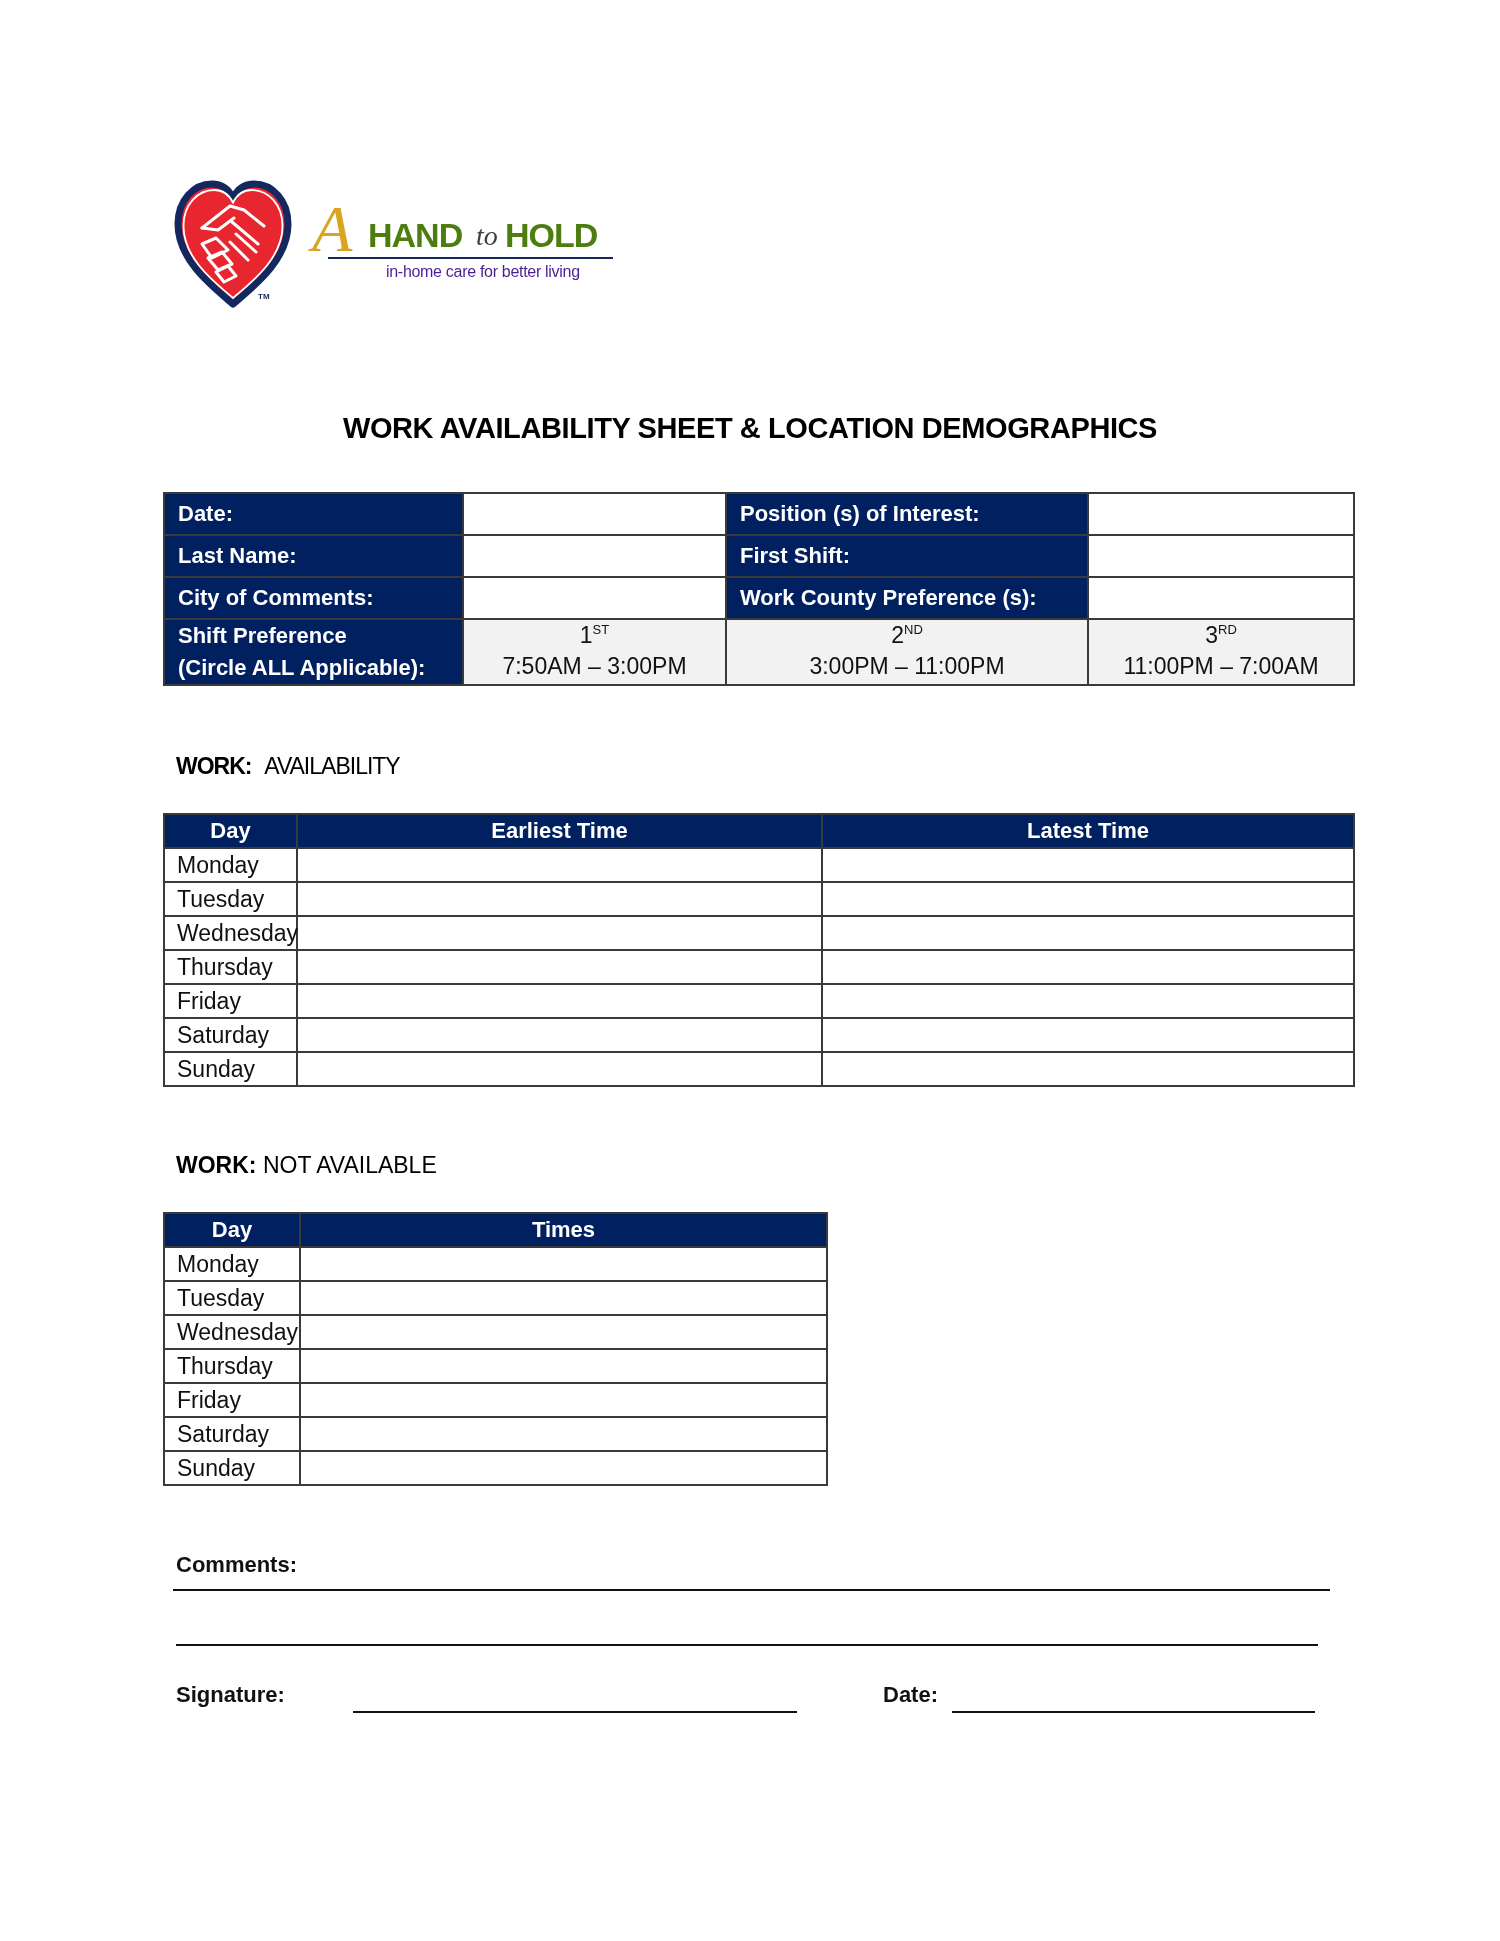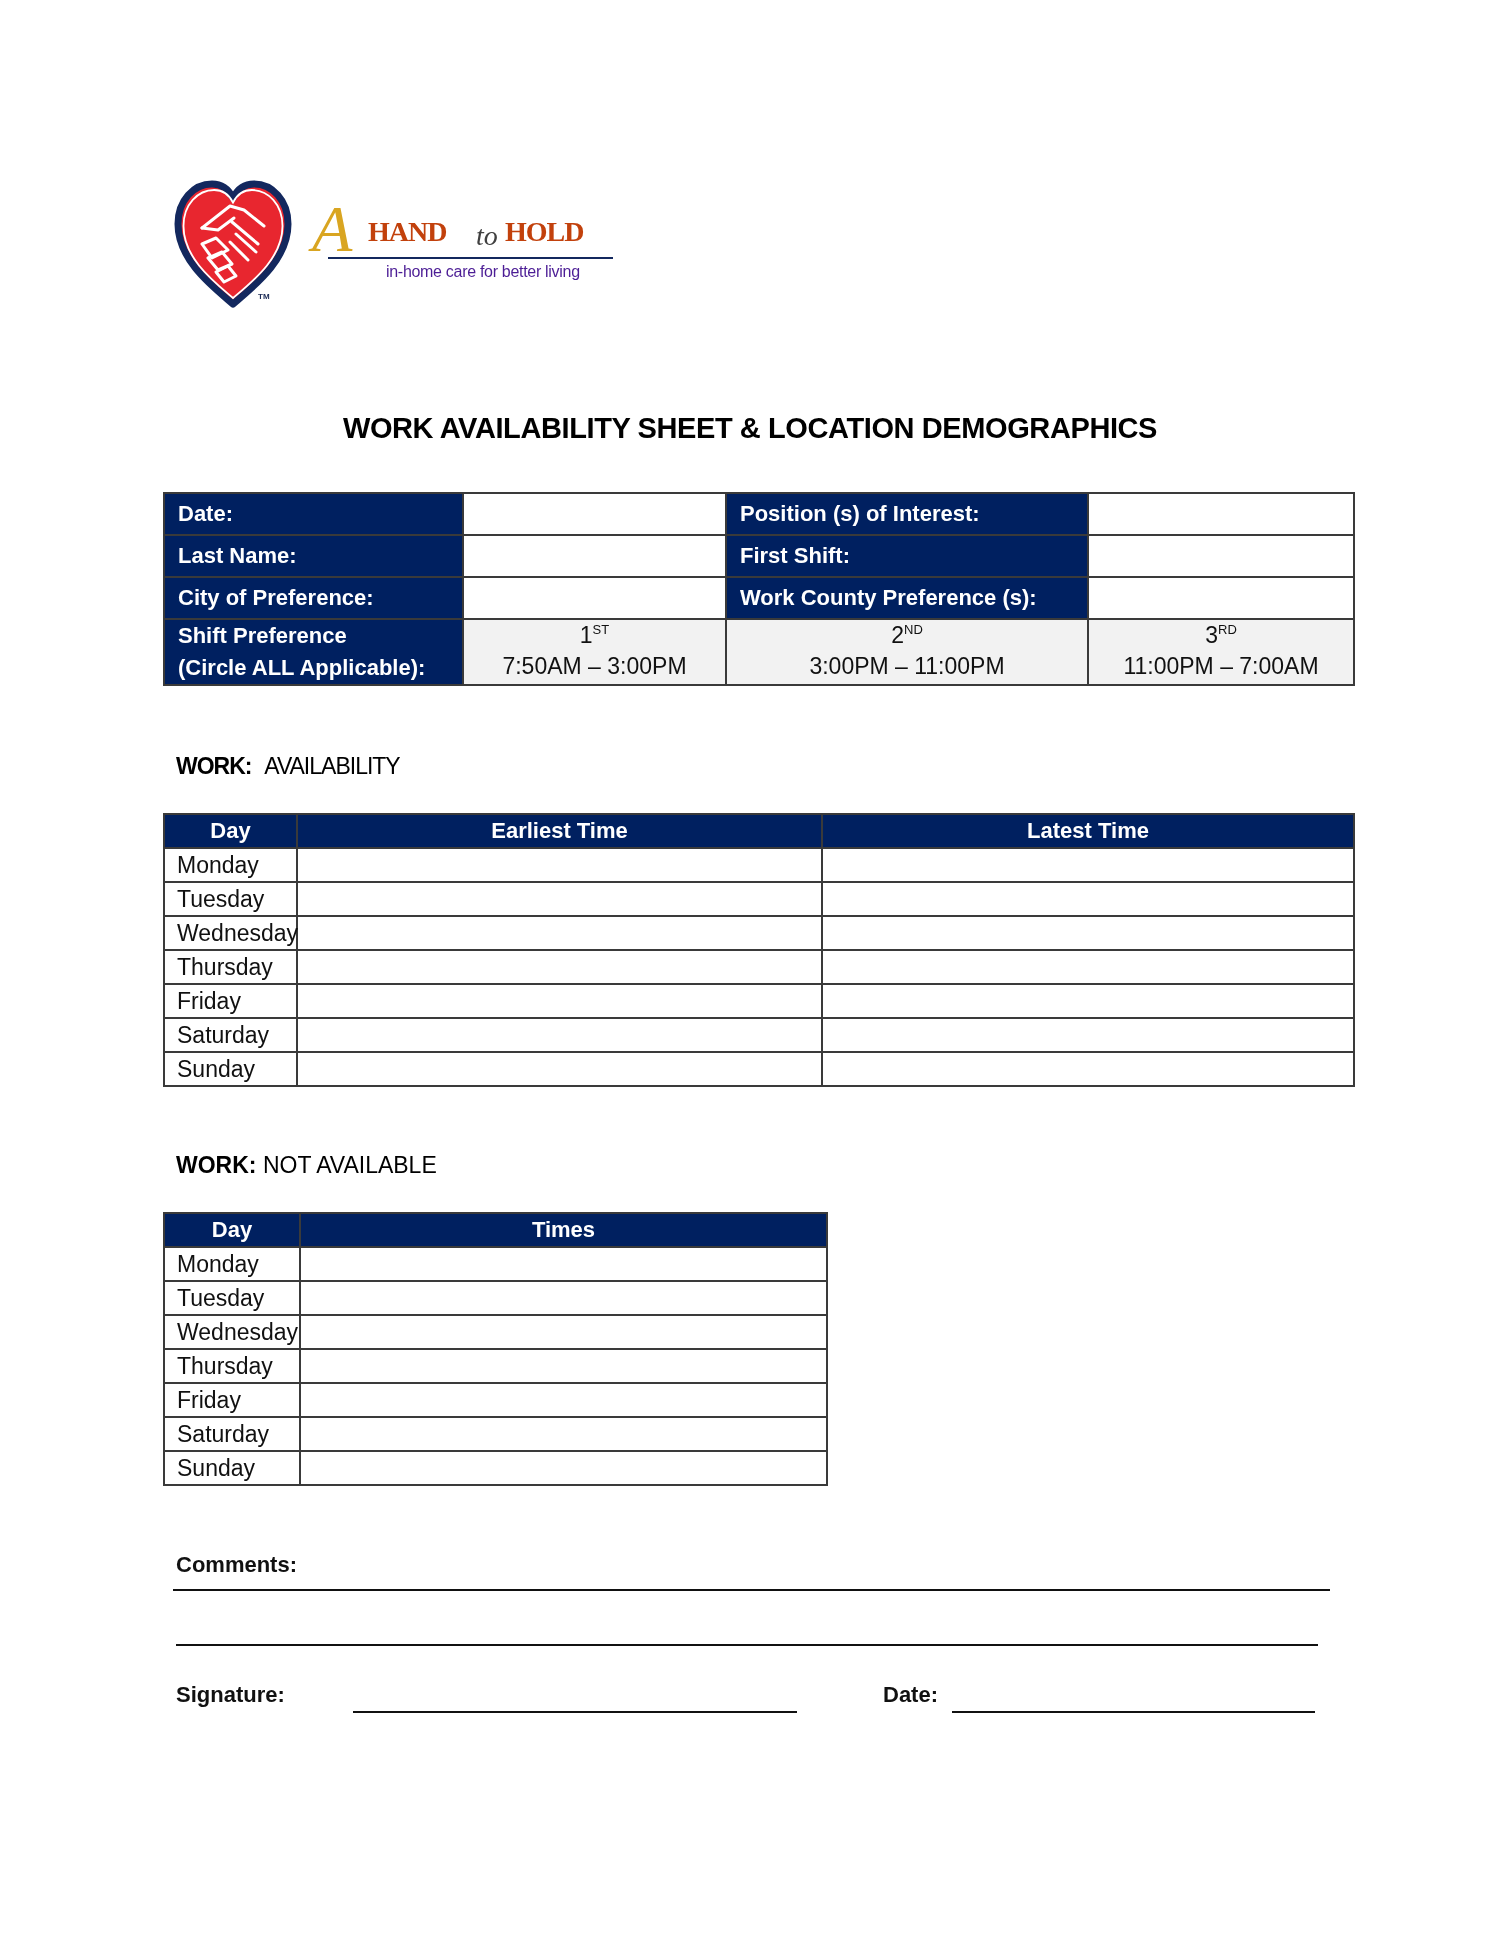--- a/index.html
+++ b/index.html
@@ -5,22 +5,22 @@
   html, body { margin:0; padding:0; background:#ffffff; }
   body { width:1500px; height:1941px; position:relative; overflow:hidden;
          font-family:"Liberation Sans", "DejaVu Sans", sans-serif; color:#111; }
   .abs { position:absolute; }
 
   
   .logo-heart { left:172px; top:178px; width:122px; height:132px; }
   .logo-tm { left:258px; top:292px; font-size:8px; font-weight:bold; color:#1b2a55; }
   .logo-a { left:312px; top:196px; font-family:"Liberation Serif", serif; font-style:italic;
             font-size:66px; color:#d9a521; line-height:1; }
-  .logo-word { top:218px; font-family:Liberation Serif, serif; font-weight:bold; font-size:28px;
-               color:#c2410c; line-height:1; letter-spacing:-1px; }
+  .logo-word { top:218px; font-family:Liberation Sans, sans-serif; font-weight:bold; font-size:34px;
+               color:#4d7c0f; line-height:1; letter-spacing:-1px; }
   .logo-hand { left:368px; }
   .logo-to { left:476px; top:222px; font-family:"Liberation Serif", serif; font-style:italic;
              font-size:28px; color:#404040; line-height:1; }
   .logo-hold { left:505px; }
   .logo-rule { left:328px; top:257px; width:285px; height:2px; background:#13285e; }
   .logo-tagline { left:386px; top:263px; font-size:16px; color:#4c1d95; letter-spacing:-0.3px; }
 
   
   .title { left:0; width:1500px; top:412px; text-align:center; font-weight:bold; font-size:29px;
            letter-spacing:-0.4px; color:#000; }
@@ -93,21 +93,21 @@
     <td class="lbl">Position (s) of Interest:</td>
     <td class="val"></td>
   </tr>
   <tr>
     <td class="lbl">Last Name:</td>
     <td class="val"></td>
     <td class="lbl">First Shift:</td>
     <td class="val"></td>
   </tr>
   <tr>
-    <td class="lbl">City of Preference:</td>
+    <td class="lbl">City of Comments:</td>
     <td class="val"></td>
     <td class="lbl">Work County Preference (s):</td>
     <td class="val"></td>
   </tr>
   <tr>
     <td class="lbl shift-lbl" style="height:62px;">
       <div>Shift Preference</div>
       <div>(Circle ALL Applicable):</div>
     </td>
     <td class="shift">

